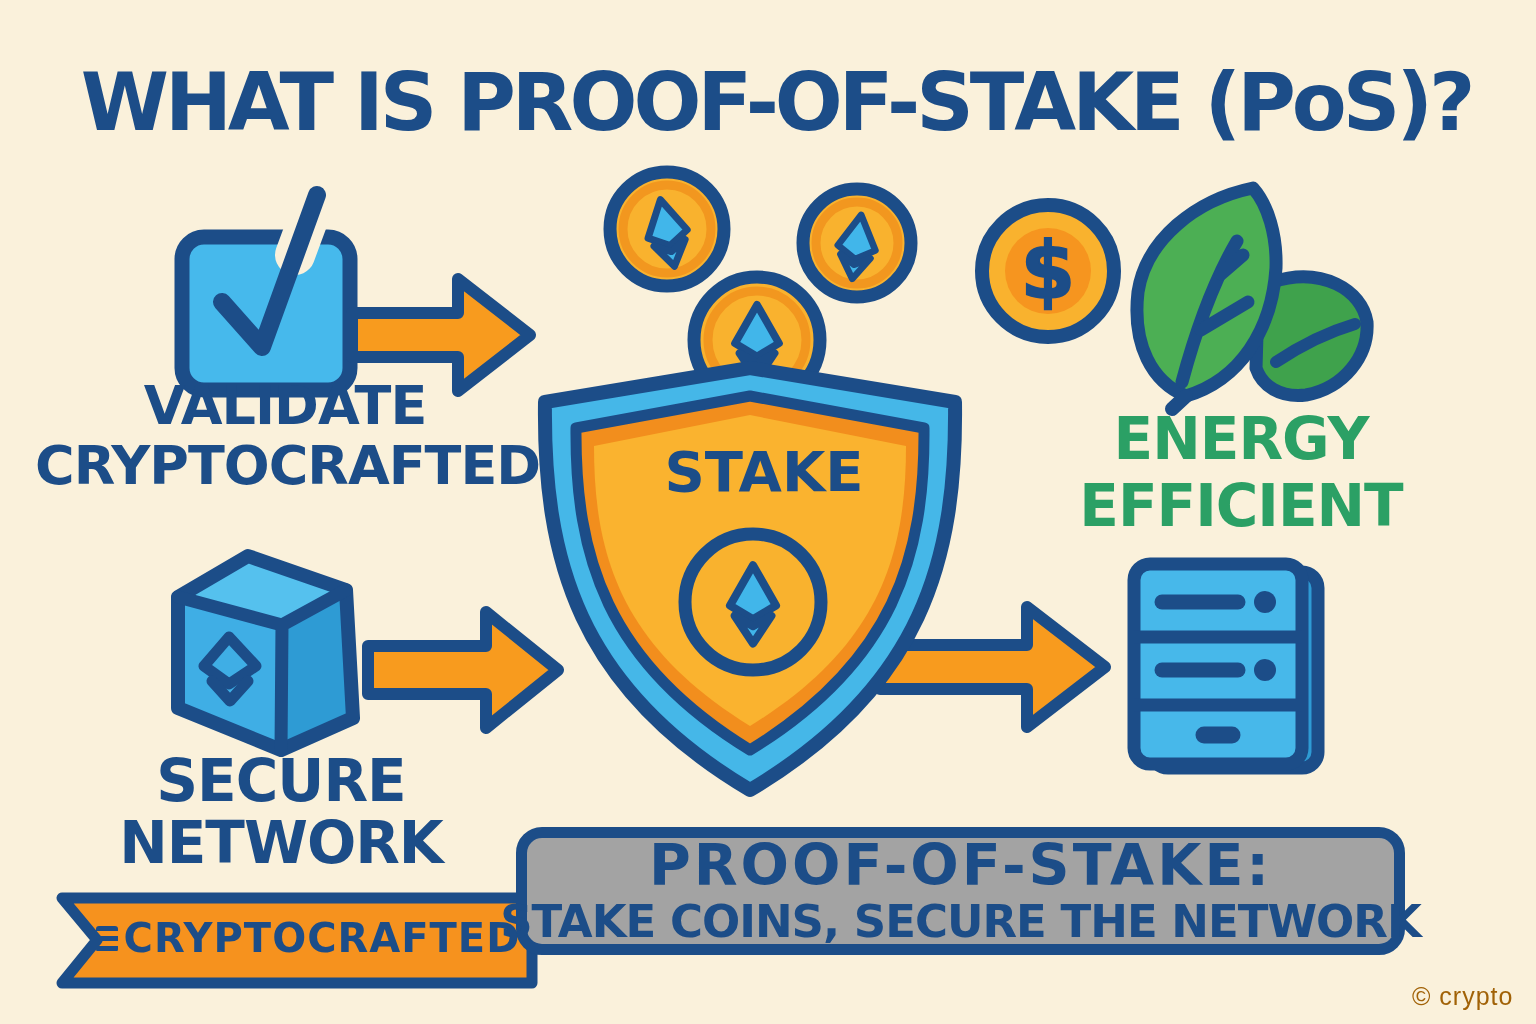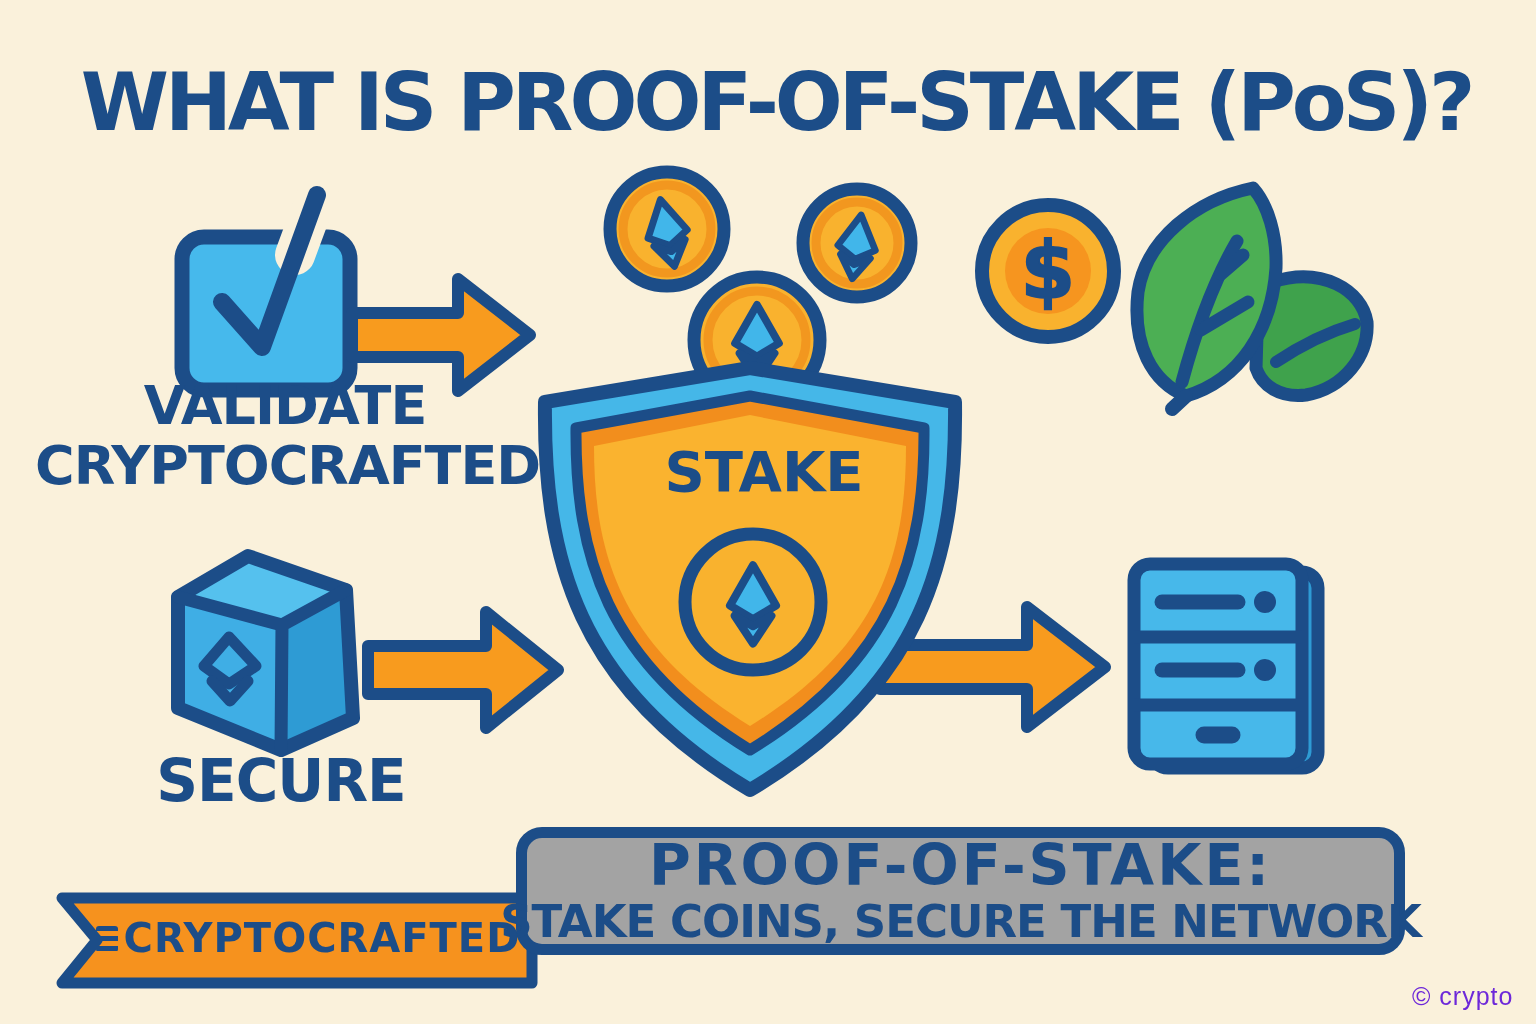--- a/index.html
+++ b/index.html
@@ -44,21 +44,21 @@
     font-size:40px;letter-spacing:1px;
     display:flex;align-items:center;justify-content:center;gap:6px;
   }
   .speedlines{
     display:inline-block;width:22px;height:26px;
     background:repeating-linear-gradient(180deg,#1C4D88 0 5px,rgba(0,0,0,0) 5px 10px);
     border-radius:3px;
   }
   .watermark{
     position:absolute;left:1412px;top:982px;width:120px;
-    color:#6d28d9;font-size:25px;letter-spacing:1px;
+    color:#a16207;font-size:25px;letter-spacing:1px;
     font-family:"Liberation Sans","DejaVu Sans",sans-serif;
     white-space:nowrap;
   }
 </style>
 </head>
 <body>
 
 <div class="canvas">
 
   <svg width="1536" height="1024" viewBox="0 0 1536 1024">
@@ -166,22 +166,27 @@
 
   <div class="txt title">WHAT IS PROOF-OF-STAKE (PoS)?</div>
 
   <div class="txt validate-label">
     <div>VALIDATE</div>
     <div>CRYPTOCRAFTED</div>
   </div>
 
   <div class="txt secure-label">
     <div>SECURE</div>
-  </div>
-
+    <div>NETWORK</div>
+  </div>
+
+  <div class="txt energy-label">
+    <div>ENERGY</div>
+    <div>EFFICIENT</div>
+  </div>
 
   <div class="txt stake-label">STAKE</div>
 
   <div class="abs banner">
     <div class="banner-l1">PROOF-OF-STAKE:</div>
     <div class="banner-l2">STAKE COINS, SECURE THE NETWORK</div>
   </div>
 
   <div class="txt ribbon-text">
     <span class="speedlines"></span>

